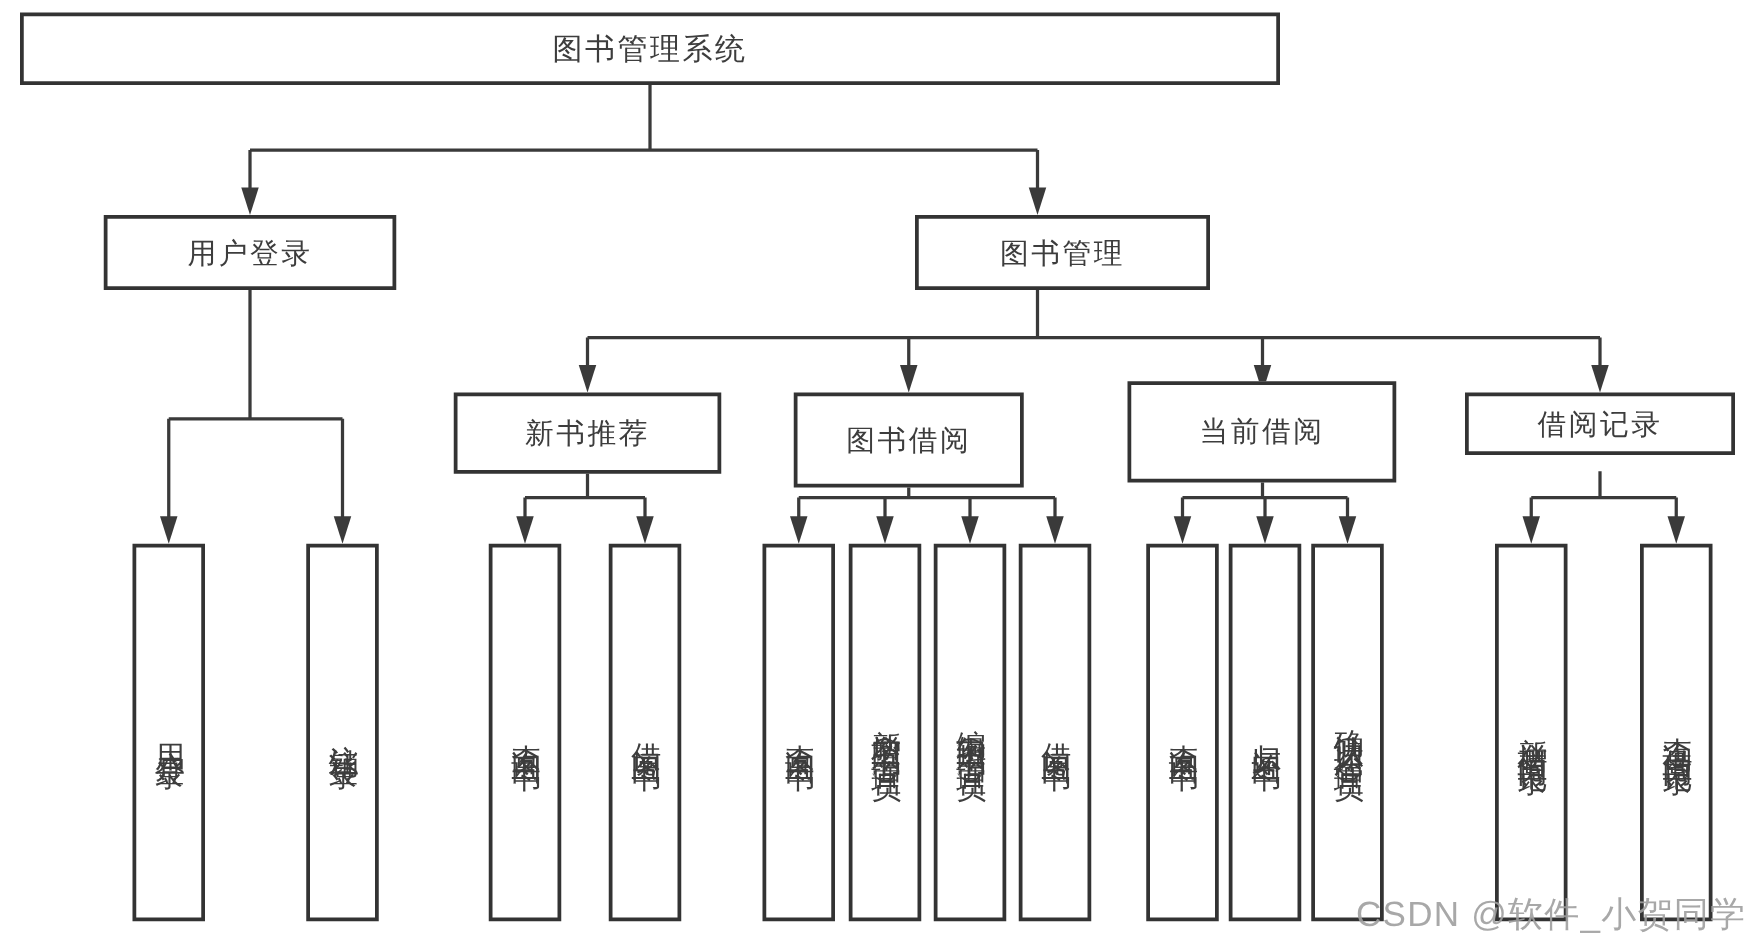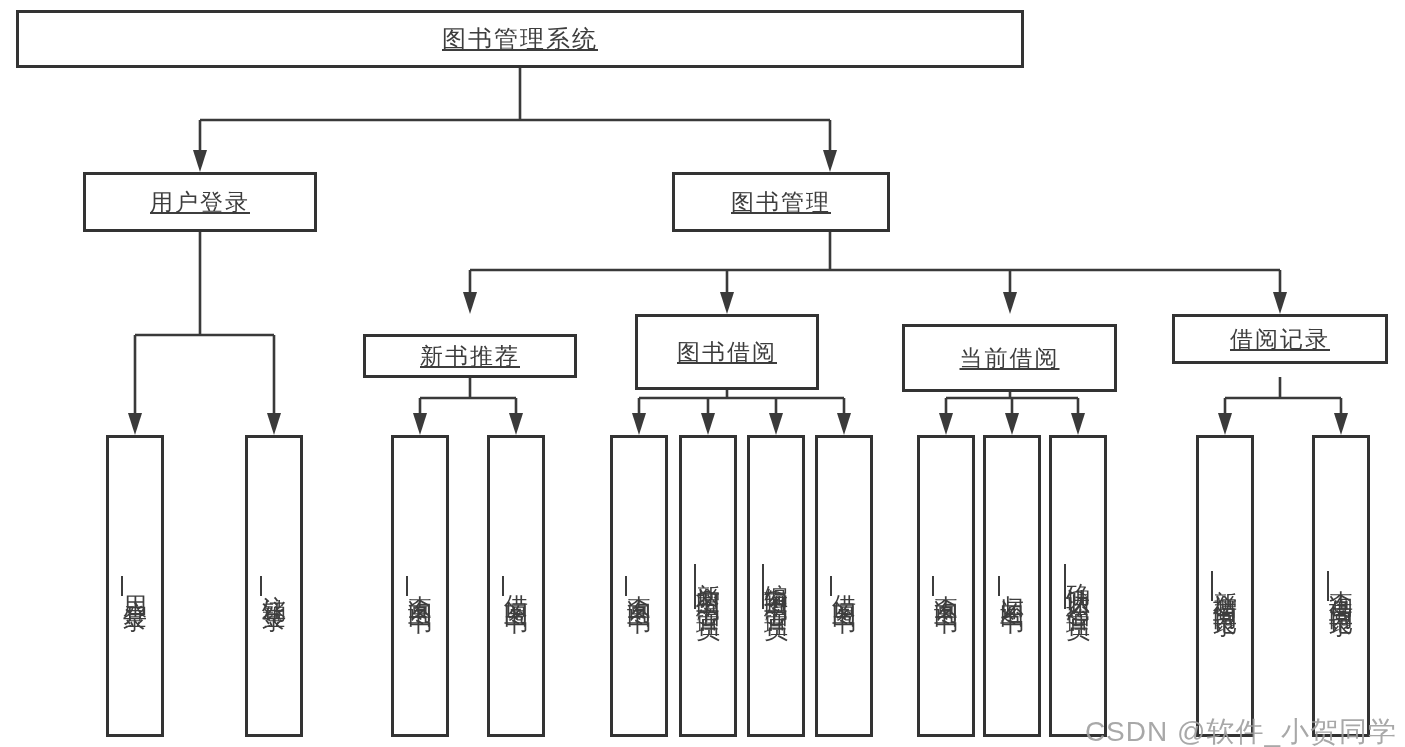--- a/index.html
+++ b/index.html
@@ -18,21 +18,20 @@
     background:#ffffff;
     border:3px solid #333333;
     color:#3d3d3d;
     display:flex;
     align-items:center;
     justify-content:center;
     font-size:23px;
     letter-spacing:2px;
     white-space:nowrap;
     z-index:2;
-    text-decoration:underline;
   }
   .node.root{font-size:24px;}
   .node.vert{
     writing-mode:vertical-rl;
     text-orientation:mixed;
     font-size:24px;
     letter-spacing:5px;
     line-height:1;
   }
   #watermark{
@@ -87,25 +86,25 @@
     <polygon points="1005,413 1019,413 1012,435"></polygon>
     <polygon points="1071,413 1085,413 1078,435"></polygon>
     <polygon points="1218,413 1232,413 1225,435"></polygon>
     <polygon points="1334,413 1348,413 1341,435"></polygon>
   </g>
 </svg>
 
 <div class="node root" style="left:16px;top:10px;width:1008px;height:58px;">图书管理系统</div>
 
 <div class="node" style="left:83px;top:172px;width:234px;height:60px;">用户登录</div>
-<div class="node" style="left:672px;top:172px;width:218px;height:60px;">图书管理</div>
+<div class="node" style="left:732px;top:172px;width:236px;height:60px;">图书管理</div>
 
-<div class="node" style="left:363px;top:314px;width:214px;height:44px;margin-top:20px;">新书推荐</div>
+<div class="node" style="left:363px;top:314px;width:214px;height:65px;">新书推荐</div>
 <div class="node" style="left:635px;top:314px;width:184px;height:76px;">图书借阅</div>
-<div class="node" style="left:902px;top:324px;width:215px;height:68px;">当前借阅</div>
+<div class="node" style="left:902px;top:305px;width:215px;height:81px;">当前借阅</div>
 <div class="node" style="left:1172px;top:314px;width:216px;height:50px;">借阅记录</div>
 
 <div class="node vert" style="left:106px;top:435px;width:58px;height:302px;">用户登录</div>
 <div class="node vert" style="left:245px;top:435px;width:58px;height:302px;">注销登录</div>
 
 <div class="node vert" style="left:391px;top:435px;width:58px;height:302px;">查询图书</div>
 <div class="node vert" style="left:487px;top:435px;width:58px;height:302px;">借阅图书</div>
 
 <div class="node vert" style="left:610px;top:435px;width:58px;height:302px;">查询图书</div>
 <div class="node vert" style="left:679px;top:435px;width:58px;height:302px;">新增图书（管理员）</div>

